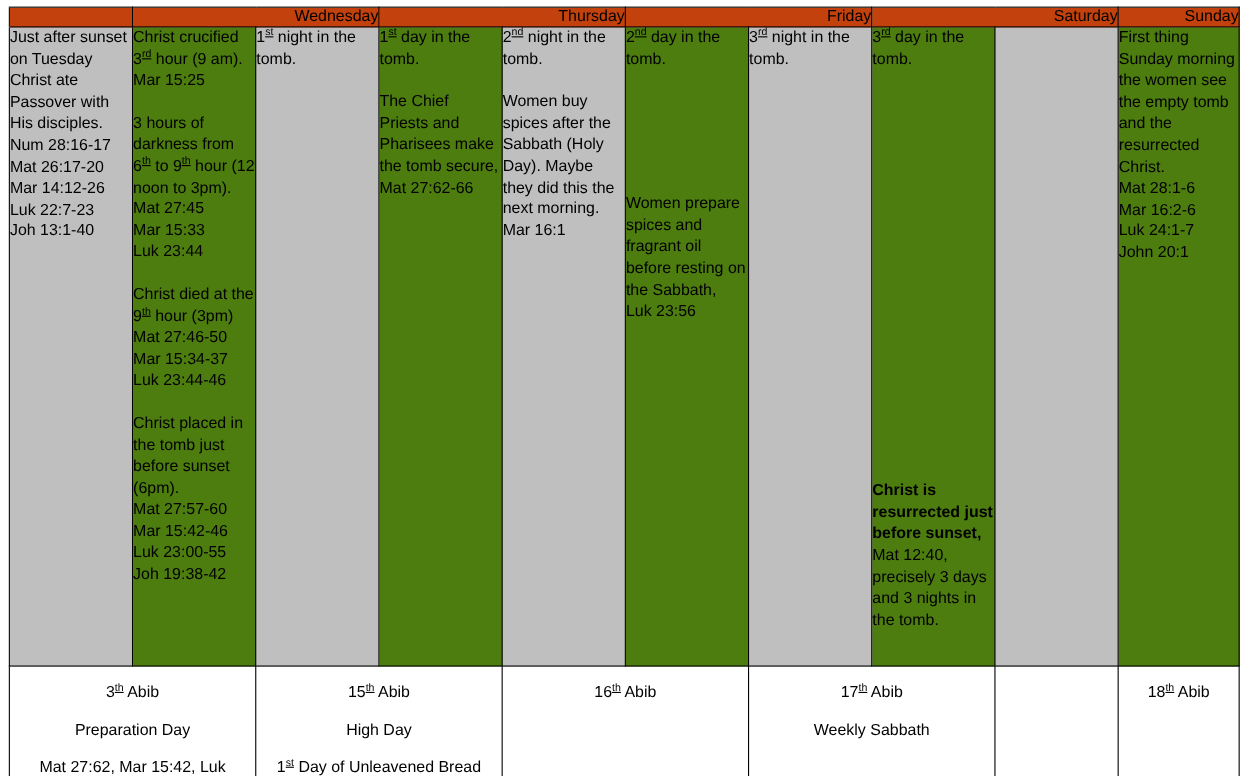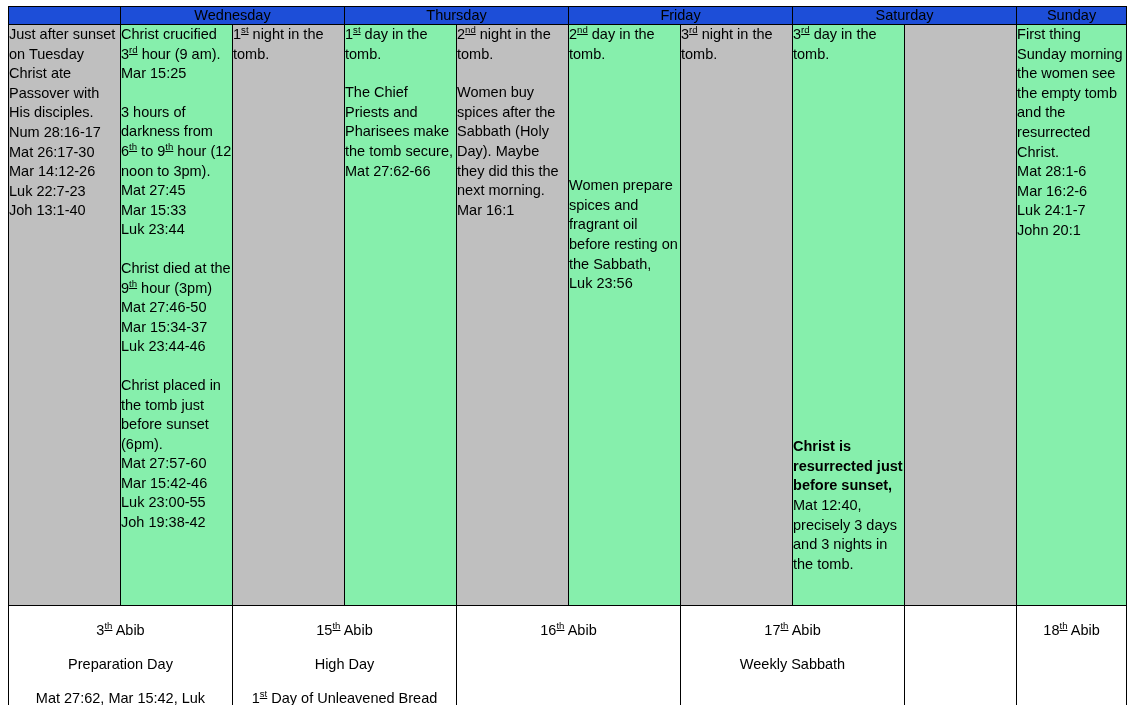--- a/index.html
+++ b/index.html
@@ -23,40 +23,40 @@
     margin: 6px 8px 0 8px;
     border: 1px solid #000000;
   }
   table.grid td, table.grid th {
     border: 1px solid #000000;
     vertical-align: top;
     padding: 0;
     font-weight: normal;
   }
   .dayhead {
-    text-align: center;
+    text-align: right;
     font-size: 14.5px;
     color: #000;
     padding: 3px 2px 4px 2px;
     height: 17px;
     vertical-align: middle;
-    background: #1d4ed8;
+    background: #c2410c;
   }
   .dayhead.blank {
     border-left: none;
   }
   .cell {
     font-size: 14.5px;
     line-height: 19.6px;
     color: #000000;
     padding: 6px 7px 6px 8px;
     height: 580px;
   }
   .cell.shaded { background: #bfbfbf; }
-  .cell.light  { background: #86efac; }
+  .cell.light  { background: #4d7c0f; }
   .cell p { margin: 0 0 0 0; }
   .cell p.gap { margin-top: 19px; }
   .cell p.push-mid { margin-top: 112px; }
   .cell p.push-sat { margin-top: 373px; font-weight: bold; }
   sup {
     font-size: 9.6px;
     vertical-align: super;
     line-height: 0;
     text-decoration: underline;
   }
@@ -99,21 +99,21 @@
       <th class="dayhead" colspan="2">Friday</th>
       <th class="dayhead" colspan="2">Saturday</th>
       <th class="dayhead">Sunday</th>
     </tr>
 
     <tr>
 
       <td class="cell shaded">
         <p>Just after sunset on Tuesday Christ ate Passover with His disciples.</p>
         <p>Num 28:16-17</p>
-        <p>Mat 26:17-30</p>
+        <p>Mat 26:17-20</p>
         <p>Mar 14:12-26</p>
         <p>Luk 22:7-23</p>
         <p>Joh 13:1-40</p>
       </td>
 
       <td class="cell light">
         <p><span>Christ crucified 3</span><sup>rd</sup><span> hour (9 am).</span></p>
         <p>Mar 15:25</p>
 
         <p class="gap"><span>3 hours of darkness from 6</span><sup>th</sup><span> to 9</span><sup>th</sup><span> hour (12 noon to 3pm).</span></p>

